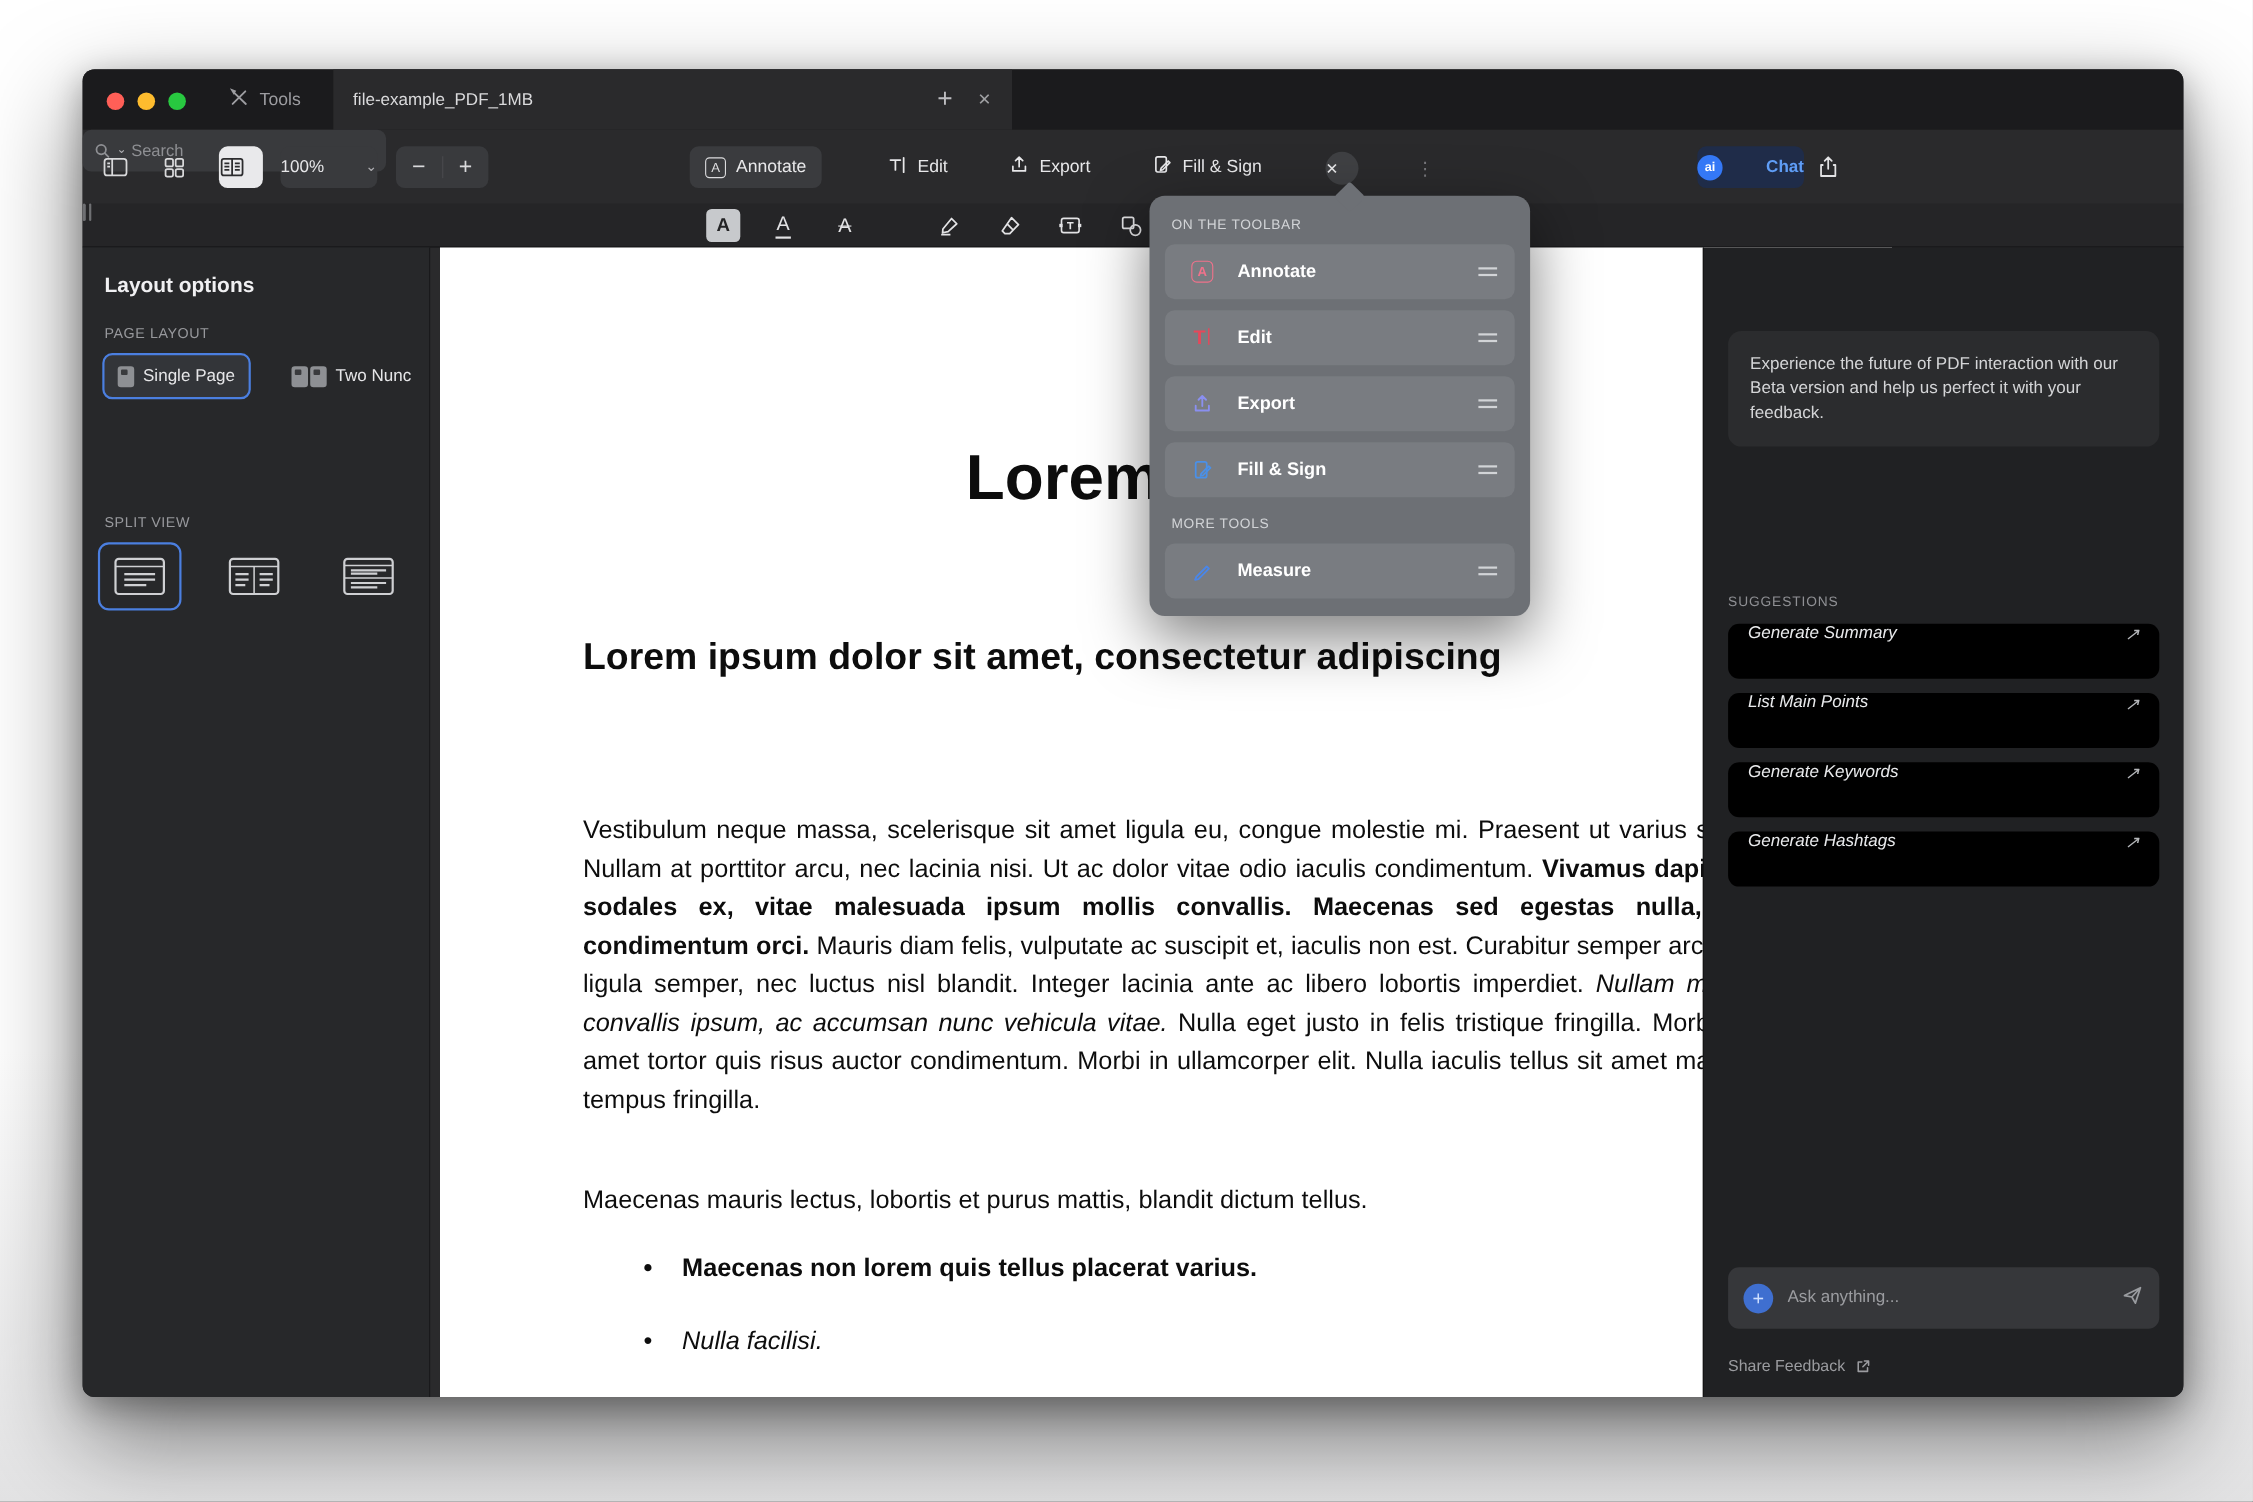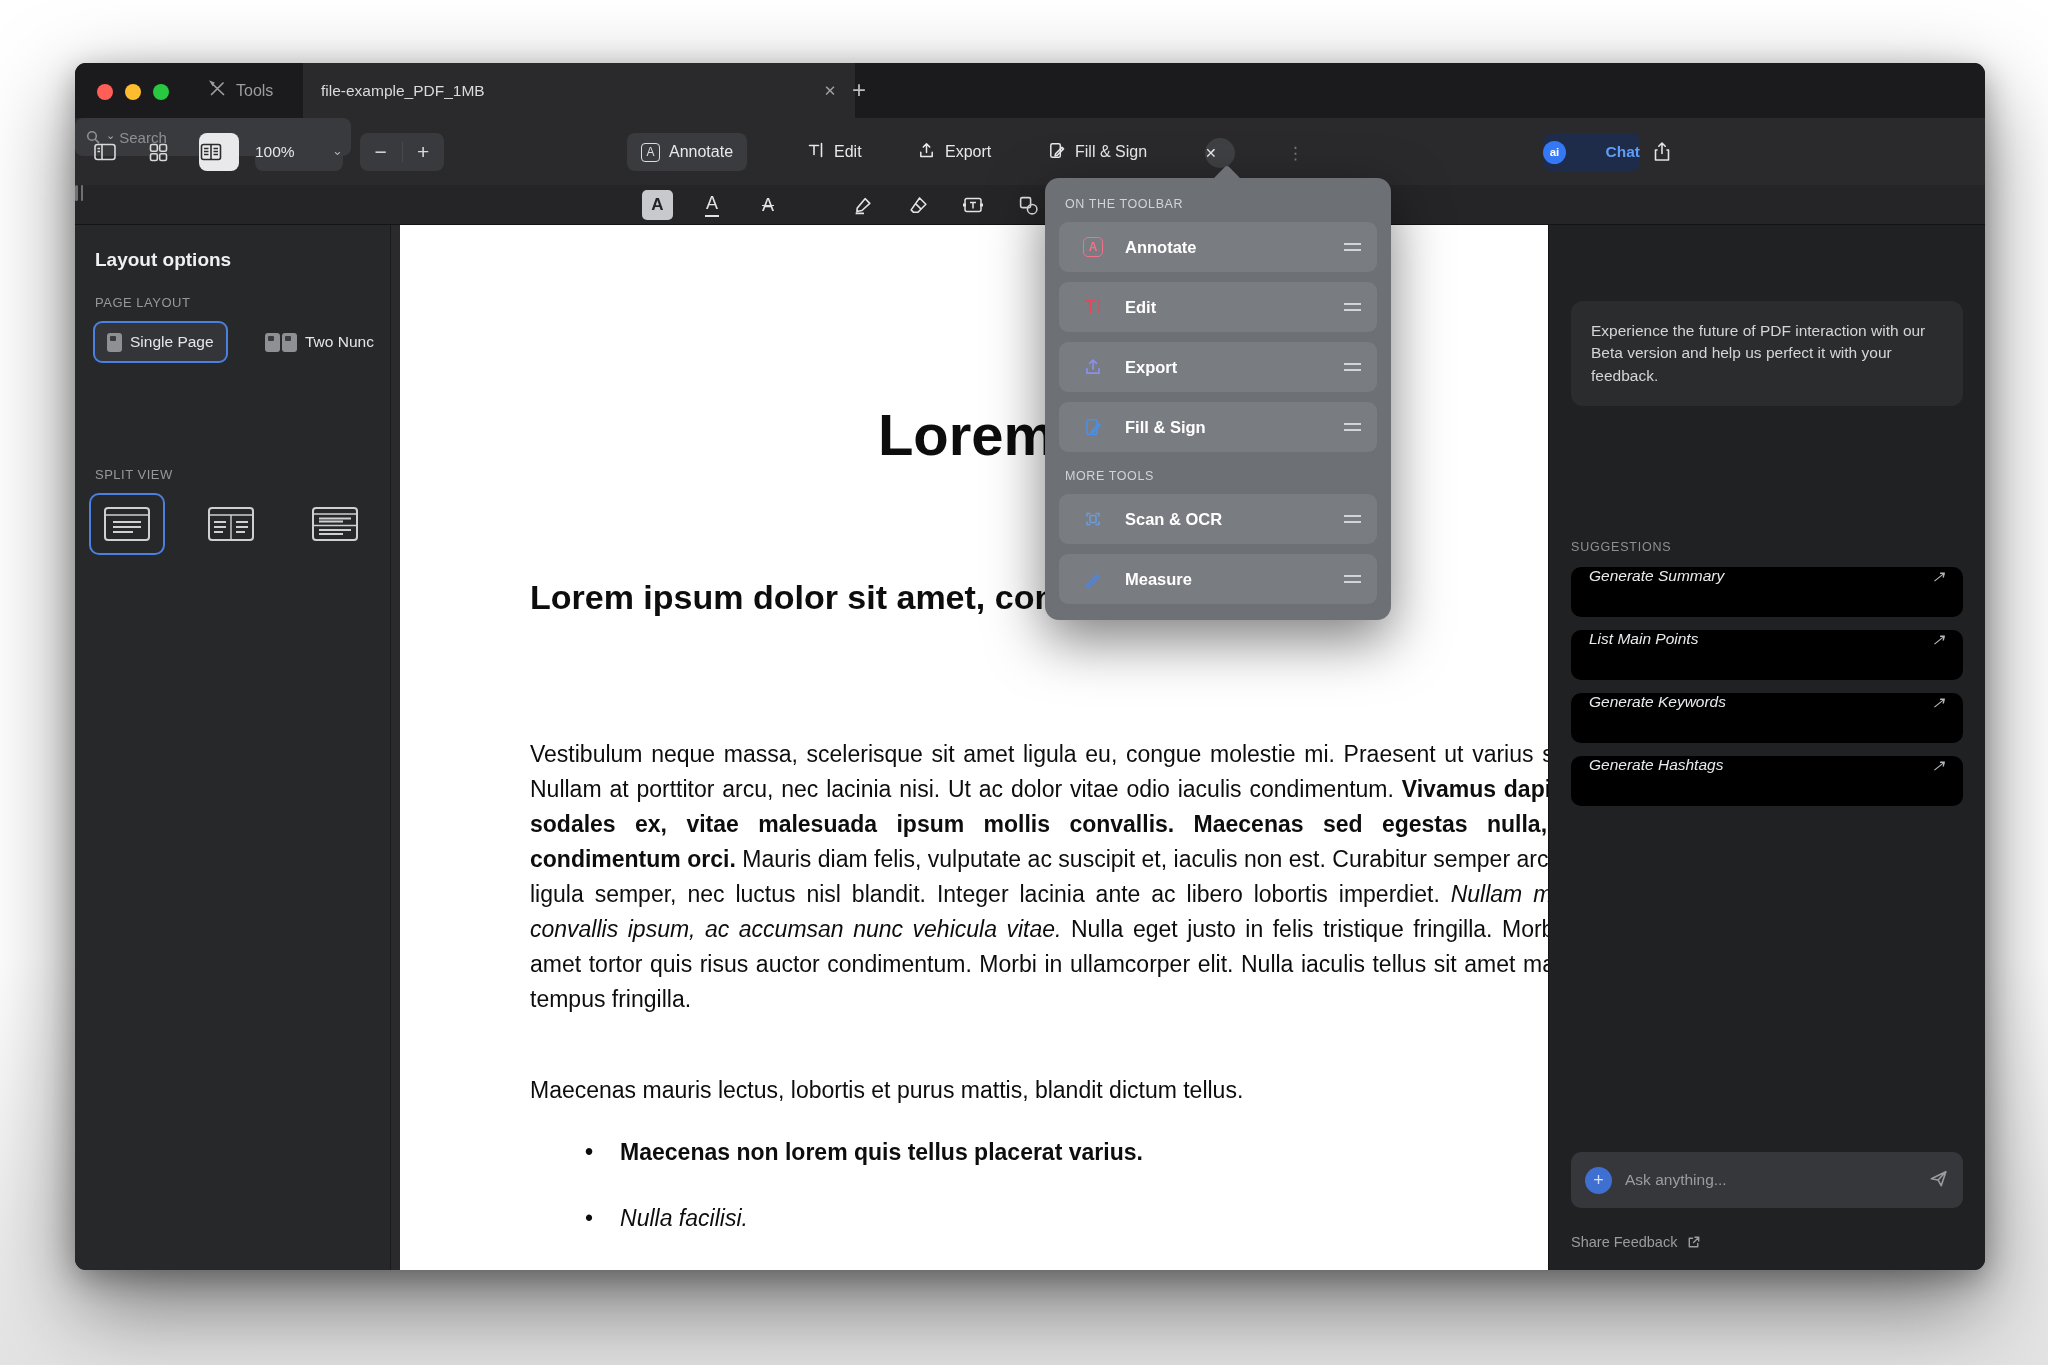--- a/index.html
+++ b/index.html
@@ -10,21 +10,21 @@
   
   .win { position:absolute; left:75px; top:63px; width:1910px; height:1207px;
          background:#2a2a2c; border-radius:11px; overflow:hidden;
          box-shadow:0 35px 90px rgba(0,0,0,.5), 0 8px 30px rgba(0,0,0,.3); }
 
   
   .tabbar { position:absolute; left:0; top:0; right:0; height:55px; background:#1b1b1d; }
   .light { position:absolute; top:21px; width:16px; height:16px; border-radius:50%; }
   .l-red{ left:22px; background:#ff5f57;} .l-yel{ left:50px; background:#febc2e;} .l-grn{ left:78px; background:#28c840;}
   .tools { position:absolute; left:133px; top:0; height:55px; display:flex; align-items:center; gap:9px; color:#9d9da1; font-size:16px; }
-  .tab { position:absolute; left:228px; top:0; width:552px; height:55px; background:#2a2a2c; display:flex; align-items:center; padding:16px 18px; color:#dadadc; font-size:15.5px; }
+  .tab { position:absolute; left:228px; top:0; width:617px; height:55px; background:#2a2a2c; display:flex; align-items:center; padding:16px 18px; color:#dadadc; font-size:15.5px; }
   .tab-close { position:absolute; right:14px; top:17px; color:#9fa0a3; font-size:15px; width:22px; height:22px; text-align:center; line-height:22px; }
   .newtab { position:absolute; left:768px; top:12px; width:32px; height:32px; color:#bdbdc1; font-size:24px; text-align:center; line-height:30px; }
 
   
   .toolbar { position:absolute; left:0; top:55px; right:0; height:67px; background:#2a2a2c; }
   .tb { position:absolute; display:flex; align-items:center; justify-content:space-between; color:#d9d9db; }
   .icon-btn { width:40px; height:38px; top:15px; border-radius:8px; }
   .chip { background:#393a3d; border-radius:8px; }
   .sel-white { background:#e9e9eb; }
   .zoom-chip { left:180px; top:15px; width:88px; height:38px; gap:7px; font-size:15.5px; color:#e6e6e8; }
@@ -380,30 +380,20 @@
         <span class="po-ico">
           <svg width="20" height="20" viewBox="0 0 20 20" fill="none" stroke="#4a90e8" stroke-width="1.6" stroke-linecap="round" stroke-linejoin="round">
             <rect x="4" y="2.8" width="10" height="14.4" rx="1.8"></rect>
               <path d="M9 13.5 L15.8 6.7 l1.6 1.6 -6.8 6.8 -2.2.6z"></path>
           </svg>
         </span>
         <span>Fill &amp; Sign</span>
         <span class="po-handle"></span>
       </div>
       <div class="po-sec po-sec2">MORE TOOLS</div>
-      <div class="po-item">
-        <span class="po-ico">
-          <svg width="20" height="20" viewBox="0 0 20 20" fill="none" stroke="#6b9bd8" stroke-width="1.6" stroke-linecap="round" stroke-linejoin="round">
-            <path d="M4 7 V4.5 H7 M13 4.5 H16 V7 M16 13 V15.5 H13 M7 15.5 H4 V13"></path>
-              <rect x="7" y="6.5" width="6" height="7" rx="1"></rect>
-          </svg>
-        </span>
-        <span>Scan &amp; OCR</span>
-        <span class="po-handle"></span>
-      </div>
       <div class="po-item" style="margin-bottom:2px;">
         <span class="po-ico">
           <svg width="20" height="20" viewBox="0 0 20 20" fill="none" stroke="#4a86e8" stroke-width="1.7" stroke-linejoin="round">
             <path d="M4.5 15.5 L14 6 l2 2 -9.5 9.5 -3 .6z"></path>
           </svg>
         </span>
         <span>Measure</span>
         <span class="po-handle"></span>
       </div>
     </div>

